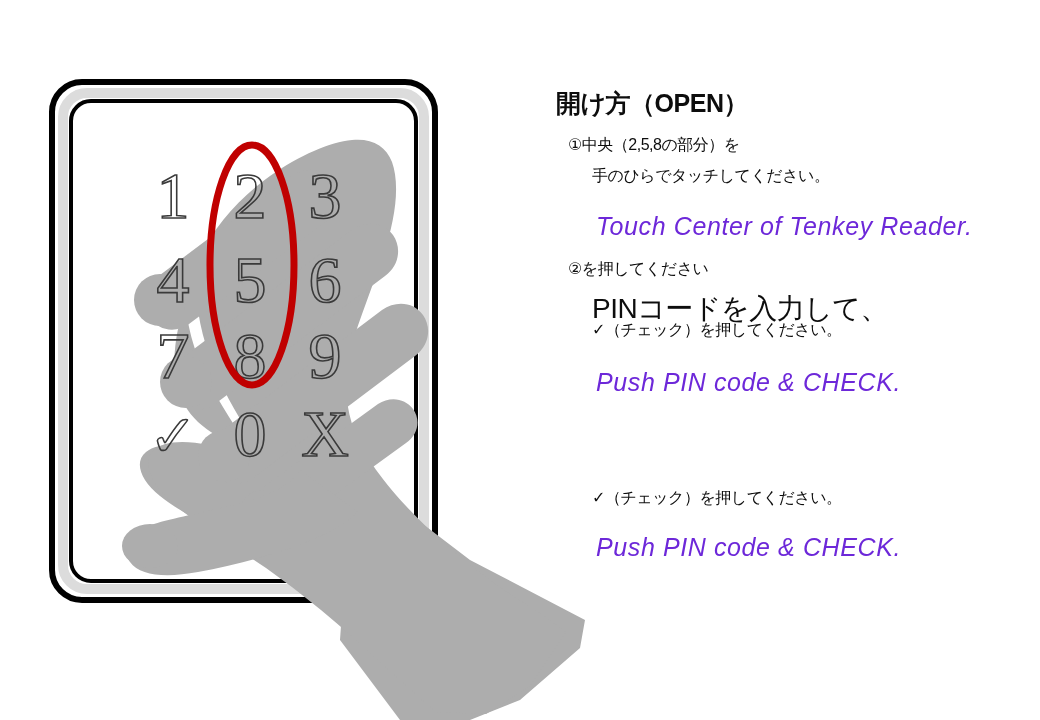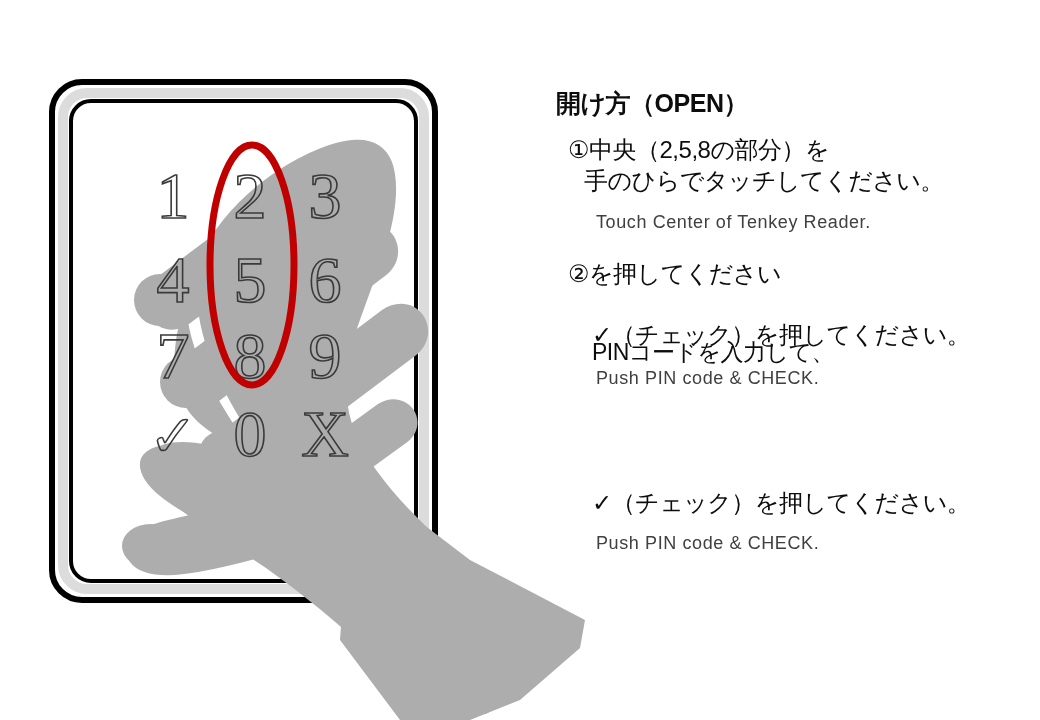--- a/index.html
+++ b/index.html
@@ -24,31 +24,32 @@
     position:absolute;
     font-weight:bold;
     font-size:25px;
     color:#0d0d0d;
     letter-spacing:-0.5px;
     white-space:nowrap;
     line-height:1.1;
   }
   .jp{
     position:absolute;
-    font-size:24px;
+    font-size:16px;
     color:#0d0d0d;
     white-space:nowrap;
     line-height:1.28;
     letter-spacing:-0.5px;
   }
-  .jp.small{font-size:23px;margin-top:47px;}
+  .jp.small{font-size:28px;}
   .en{
     position:absolute;
-    font-size:18px;
-    color:#404040;
+    font-style:italic;
+    font-size:25px;
+    color:#6d28d9;
     white-space:nowrap;
     letter-spacing:0.6px;
     font-family:"Liberation Sans","DejaVu Sans",sans-serif;
   }
   .block{position:absolute;}
 </style>
 </head>
 <body>
 
 <div id="stage">
@@ -180,21 +181,21 @@
       <ellipse cx="252" cy="265" rx="42" ry="120" fill="none" stroke="#C00000" stroke-width="7"></ellipse>
     </svg>
   </div>
 
   <div id="panel-text">
 
     <div class="sec-head" style="left:16px; top:90px;">開け方（OPEN）</div>
 
     <div class="block">
       <div class="jp" style="left:28px; top:135px;"><span>①</span><span>中央（2,5,8の部分）を</span></div>
-      <div class="jp" style="left:44px; top:166px;font-family:Liberation Serif, serif;">手のひらでタッチしてください。</div>
+      <div class="jp" style="left:52px; top:166px;font-family:Liberation Serif, serif;">手のひらでタッチしてください。</div>
       <div class="en" style="left:56px; top:212px;">Touch Center of Tenkey Reader.</div>
     </div>
 
     <div class="block">
       <div class="jp" style="left:28px; top:259px;"><span>②</span><span>を押してください</span></div>
       <div class="jp small" style="left:52px; top:291px;">PINコードを入力して、</div>
       <div class="jp" style="left:52px; top:320px;">✓（チェック）を押してください。</div>
       <div class="en" style="left:56px; top:368px;">Push PIN code &amp; CHECK.</div>
     </div>
 

